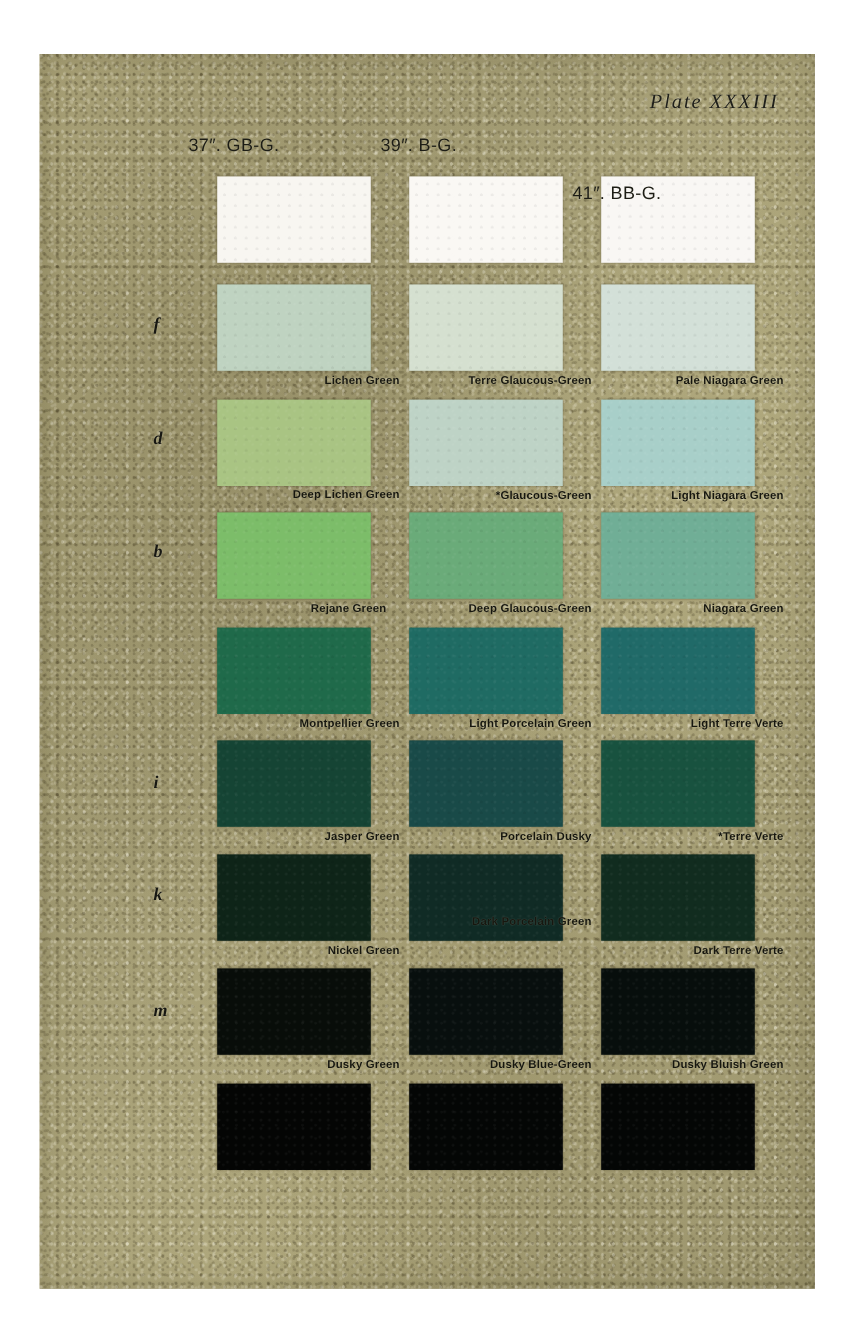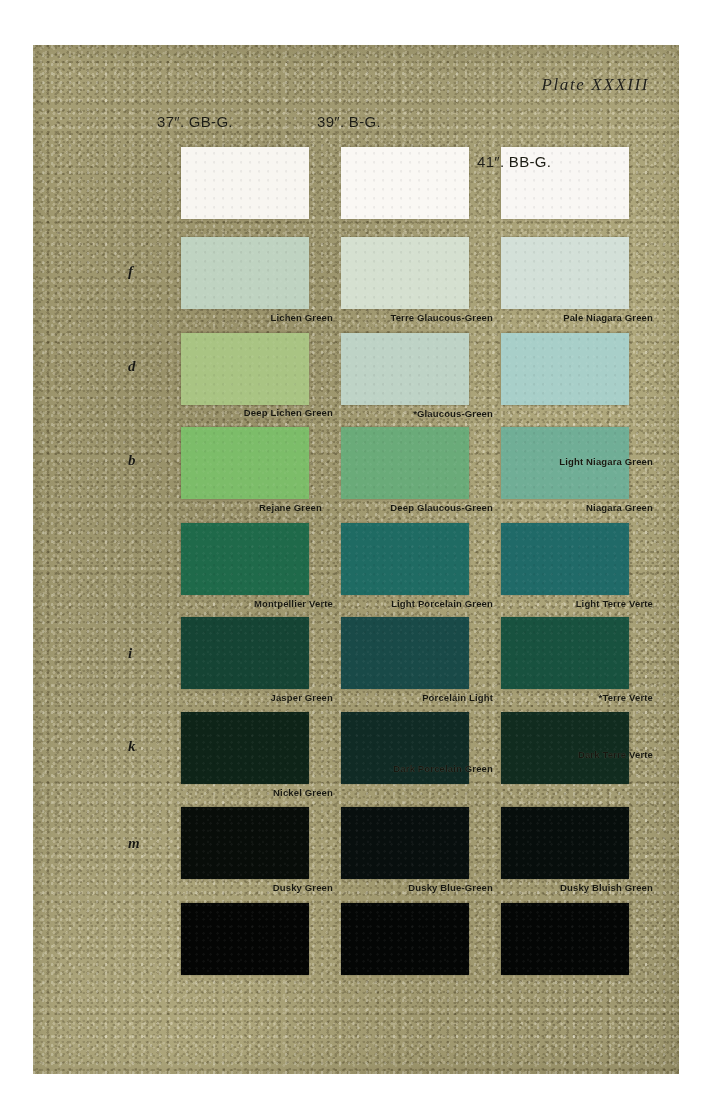--- a/index.html
+++ b/index.html
@@ -137,69 +137,69 @@
           <div class="grain"></div>
         </div>
         <div class="caption" style="left: 124px; top: 362px;">Deep Lichen Green</div>
         <div class="swatch" style="left: 308px; top: 288px; background-color: rgb(190, 211, 198);">
           <div class="grain"></div>
         </div>
         <div class="caption" style="left: 284px; top: 363px;">*Glaucous-Green</div>
         <div class="swatch" style="left: 468px; top: 288px; background-color: rgb(168, 207, 201);">
           <div class="grain"></div>
         </div>
-        <div class="caption" style="left: 444px; top: 363px; margin-top: 48px;">Light Niagara Green</div>
+        <div class="caption" style="left: 444px; top: 363px;">Light Niagara Green</div>
         <div class="swatch" style="left: 148px; top: 382px; background-color: rgb(124, 189, 105);">
           <div class="grain"></div>
         </div>
         <div class="caption" style="left: 113px; top: 457px;">Rejane Green</div>
         <div class="swatch" style="left: 308px; top: 382px; background-color: rgb(106, 171, 121);">
           <div class="grain"></div>
         </div>
         <div class="caption" style="left: 284px; top: 457px;">Deep Glaucous-Green</div>
         <div class="swatch" style="left: 468px; top: 382px; background-color: rgb(112, 174, 150);">
           <div class="grain"></div>
         </div>
         <div class="caption" style="left: 444px; top: 457px;">Niagara Green</div>
         <div class="swatch" style="left: 148px; top: 478px; background-color: rgb(31, 106, 74);">
           <div class="grain"></div>
         </div>
-        <div class="caption" style="left: 124px; top: 553px;">Montpellier Verte</div>
+        <div class="caption" style="left: 124px; top: 553px;">Montpellier Green</div>
         <div class="swatch" style="left: 308px; top: 478px; background-color: rgb(31, 107, 99);">
           <div class="grain"></div>
         </div>
         <div class="caption" style="left: 284px; top: 553px;">Light Porcelain Green</div>
         <div class="swatch" style="left: 468px; top: 478px; background-color: rgb(32, 106, 104);">
           <div class="grain"></div>
         </div>
         <div class="caption" style="left: 444px; top: 553px;">Light Terre Verte</div>
         <div class="swatch" style="left: 148px; top: 572px; background-color: rgb(21, 68, 52);">
           <div class="grain"></div>
         </div>
         <div class="caption" style="left: 124px; top: 647px;">Jasper Green</div>
         <div class="swatch" style="left: 308px; top: 572px; background-color: rgb(25, 74, 72);">
           <div class="grain"></div>
         </div>
-        <div class="caption" style="left: 284px; top: 647px;">Porcelain Light</div>
+        <div class="caption" style="left: 284px; top: 647px;">Porcelain Dusky</div>
         <div class="swatch" style="left: 468px; top: 572px; background-color: rgb(24, 82, 63);">
           <div class="grain"></div>
         </div>
         <div class="caption" style="left: 444px; top: 647px;">*Terre Verte</div>
         <div class="swatch" style="left: 148px; top: 667px; background-color: rgb(14, 36, 24);">
           <div class="grain"></div>
         </div>
         <div class="caption" style="left: 124px; top: 742px;">Nickel Green</div>
         <div class="swatch" style="left: 308px; top: 667px; background-color: rgb(16, 43, 37);">
           <div class="grain"></div>
         </div>
         <div class="caption" style="left: 284px; top: 718px;">Dark Porcelain Green</div>
         <div class="swatch" style="left: 468px; top: 667px; background-color: rgb(17, 44, 31);">
           <div class="grain"></div>
         </div>
-        <div class="caption" style="left: 444px; top: 704px;">Dark Terre Verte</div>
+        <div class="caption" style="left: 444px; top: 742px;">Dark Terre Verte</div>
         <div class="swatch" style="left: 148px; top: 762px; background-color: rgb(8, 13, 9);">
           <div class="grain"></div>
         </div>
         <div class="caption" style="left: 124px; top: 837px;">Dusky Green</div>
         <div class="swatch" style="left: 308px; top: 762px; background-color: rgb(8, 15, 14);">
           <div class="grain"></div>
         </div>
         <div class="caption" style="left: 284px; top: 837px;">Dusky Blue-Green</div>
         <div class="swatch" style="left: 468px; top: 762px; background-color: rgb(7, 14, 12);">
           <div class="grain"></div>

